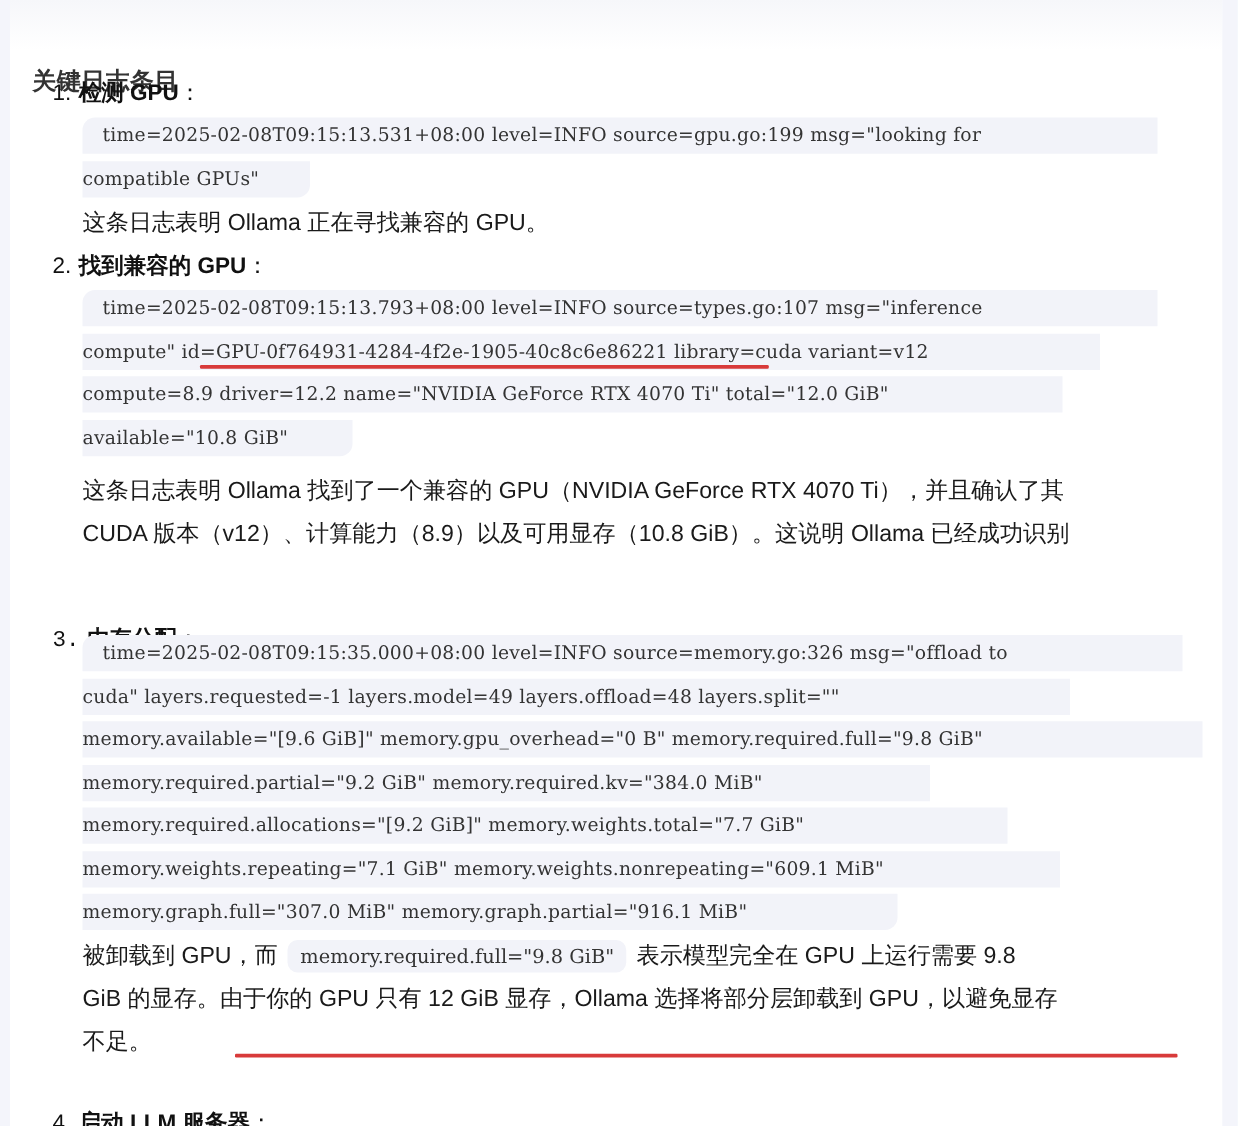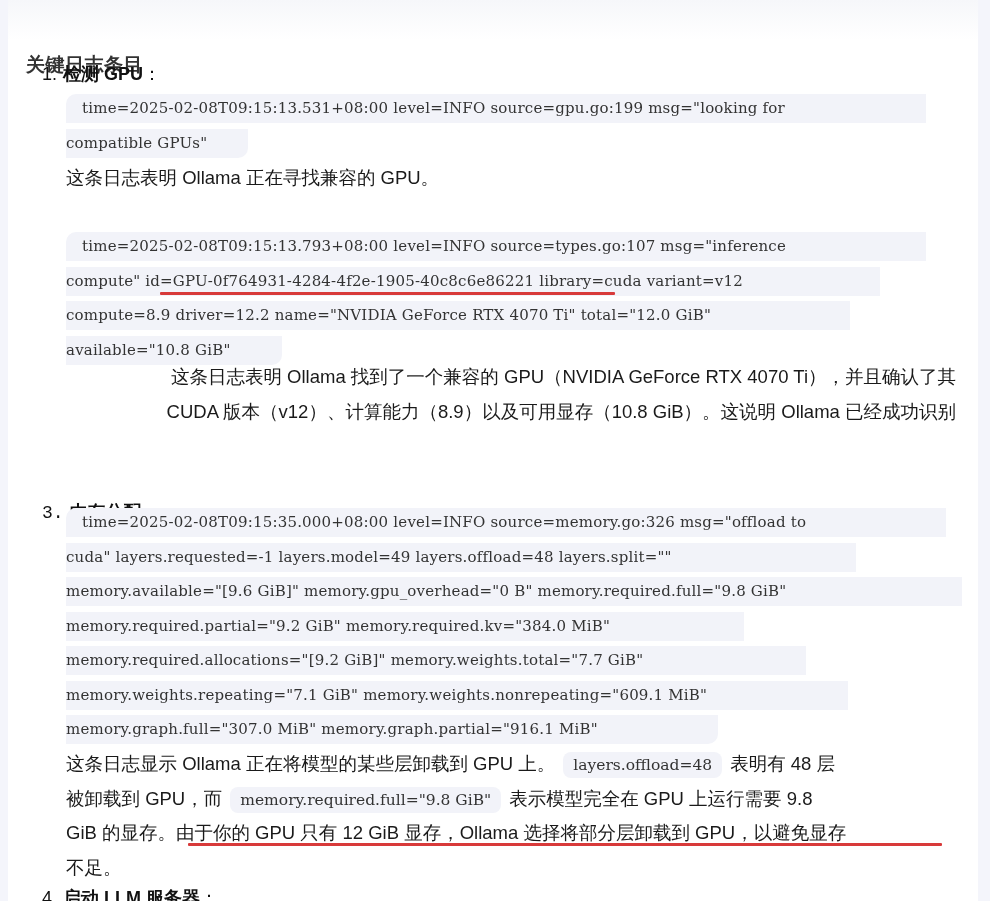--- a/index.html
+++ b/index.html
@@ -50,45 +50,45 @@
 
   <div class="item-head" style="top:62px;">
     <span class="num">1.</span><span>检测 GPU</span><span class="colon">：</span>
   </div>
   <div class="code-line first" style="top:94px; left:58px; width:860px;">time=2025-02-08T09:15:13.531+08:00 level=INFO source=gpu.go:199 msg="looking for</div>
   <div class="code-line last" style="top:129px; width:182px;">compatible GPUs"</div>
   <div class="para" style="top:161px;">
     <span class="ln">这条日志表明 Ollama 正在寻找兼容的 GPU。</span>
   </div>
 
+  <div class="item-head" style="top:200px;">
+    <span class="num">2.</span><span>找到兼容的 GPU</span><span class="colon">：</span>
+  </div>
   <div class="code-line first" style="top:232px; width:860px;">time=2025-02-08T09:15:13.793+08:00 level=INFO source=types.go:107 msg="inference</div>
   <div class="code-line" style="top:267px; width:814px;">compute" id=GPU-0f764931-4284-4f2e-1905-40c8c6e86221 library=cuda variant=v12</div>
   <div class="ul-red" style="left:152px; top:292px; width:455px;"></div>
   <div class="code-line" style="top:301px; width:784px;">compute=8.9 driver=12.2 name="NVIDIA GeForce RTX 4070 Ti" total="12.0 GiB"</div>
   <div class="code-line last" style="top:336px; width:216px;">available="10.8 GiB"</div>
-  <div class="para" style="top:360px;text-align:right;">
+  <div class="para" style="top:375px;">
     <span class="ln">这条日志表明 Ollama 找到了一个兼容的 GPU（NVIDIA GeForce RTX 4070 Ti），并且确认了其</span>
     <span class="ln">CUDA 版本（v12）、计算能力（8.9）以及可用显存（10.8 GiB）。这说明 Ollama 已经成功识别</span>
   </div>
 
   <div class="item-head" style="top:501px;font-family:Liberation Mono, monospace;">
     <span class="num">3.</span><span>内存分配</span><span class="colon">：</span>
   </div>
   <div class="code-line first" style="top:508px; width:880px;">time=2025-02-08T09:15:35.000+08:00 level=INFO source=memory.go:326 msg="offload to</div>
   <div class="code-line" style="top:543px; width:790px;">cuda" layers.requested=-1 layers.model=49 layers.offload=48 layers.split=""</div>
   <div class="code-line" style="top:577px; width:896px;">memory.available="[9.6 GiB]" memory.gpu_overhead="0 B" memory.required.full="9.8 GiB"</div>
   <div class="code-line" style="top:612px; width:678px;">memory.required.partial="9.2 GiB" memory.required.kv="384.0 MiB"</div>
   <div class="code-line" style="top:646px; width:740px;">memory.required.allocations="[9.2 GiB]" memory.weights.total="7.7 GiB"</div>
   <div class="code-line" style="top:681px; width:782px;">memory.weights.repeating="7.1 GiB" memory.weights.nonrepeating="609.1 MiB"</div>
   <div class="code-line last" style="top:715px; width:652px;">memory.graph.full="307.0 MiB" memory.graph.partial="916.1 MiB"</div>
 
   <div class="para" style="top:747px;">
-    <span class="ln">
-      <span>这条日志显示 Ollama 正在将模型的某些层卸载到 GPU 上。</span><span class="inline-code">layers.offload=48</span><span>表明有 48 层</span>
-    </span>
     <span class="ln">
       <span>被卸载到 GPU，而</span><span class="inline-code">memory.required.full="9.8 GiB"</span><span>表示模型完全在 GPU 上运行需要 9.8</span>
     </span>
     <span class="ln">
       <span>GiB 的显存。</span><span>由于你的 GPU 只有 12 GiB 显存，Ollama 选择将部分层卸载到 GPU，以避免显存</span>
     </span>
     <span class="ln">不足。</span>
   </div>
   <div class="ul-red" style="left:180px; top:843px; width:754px;"></div>
 

